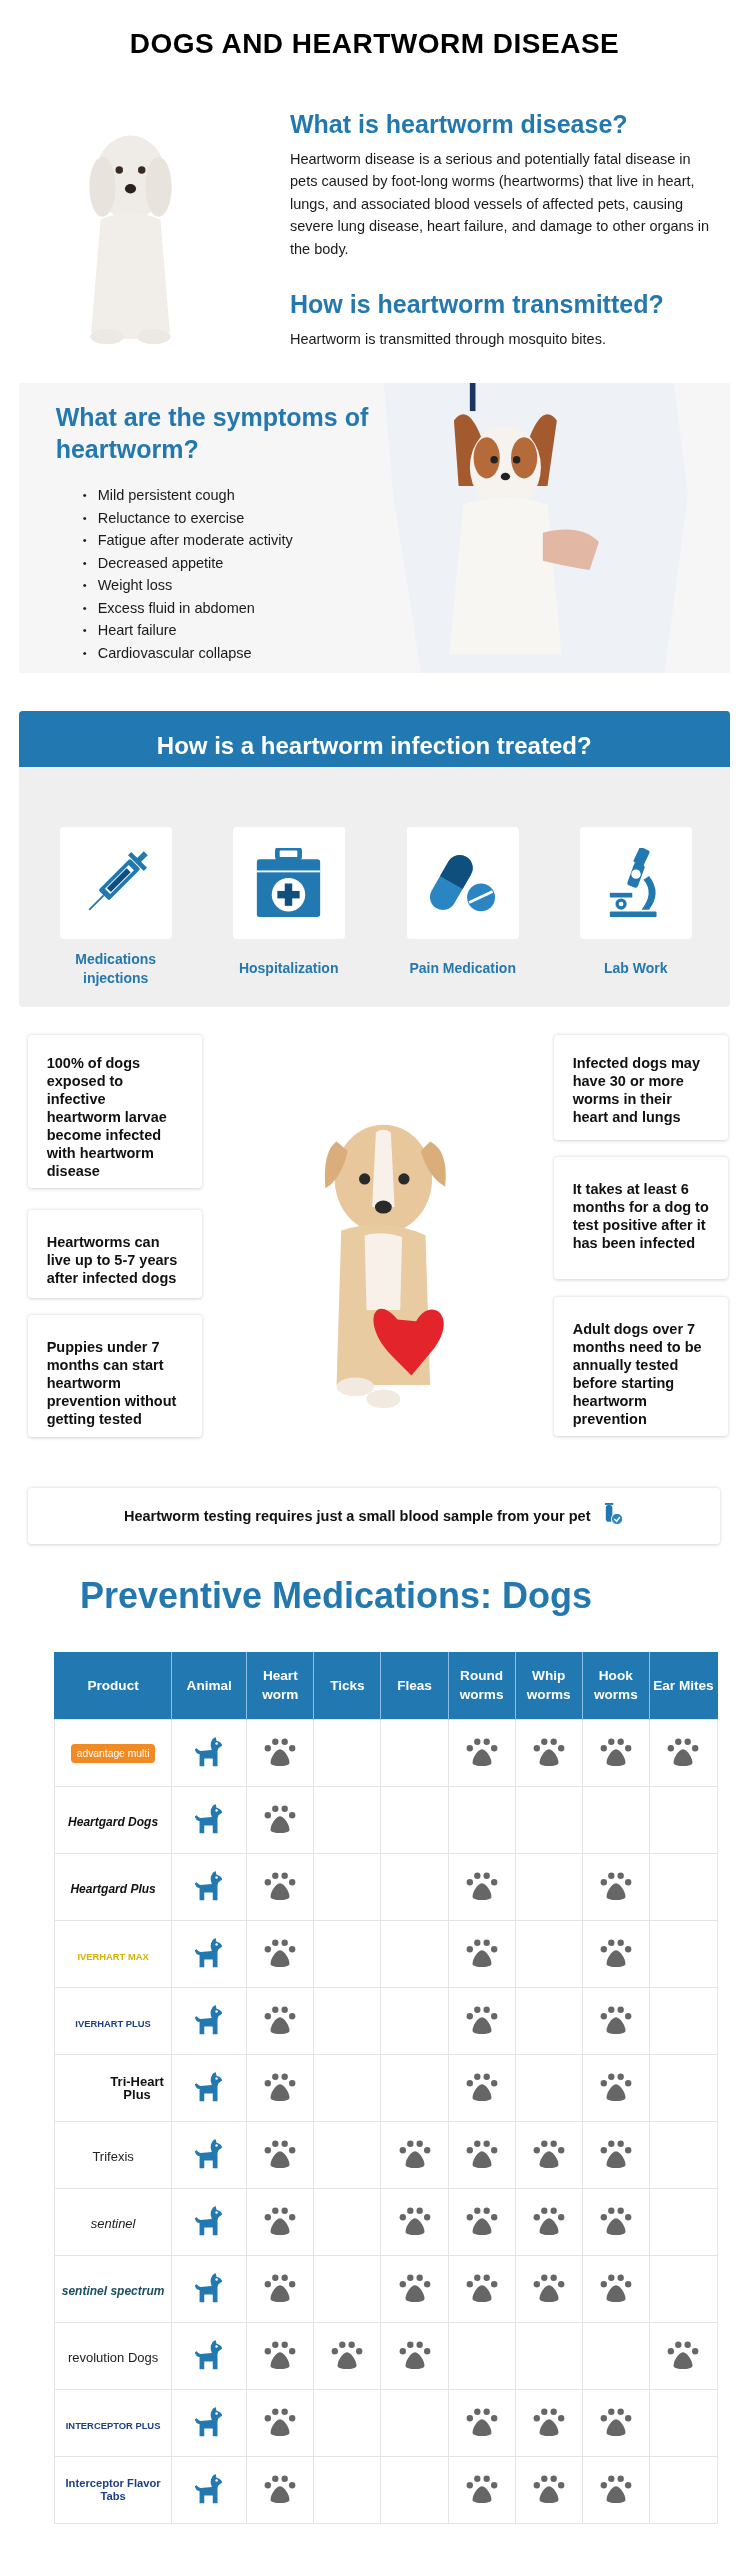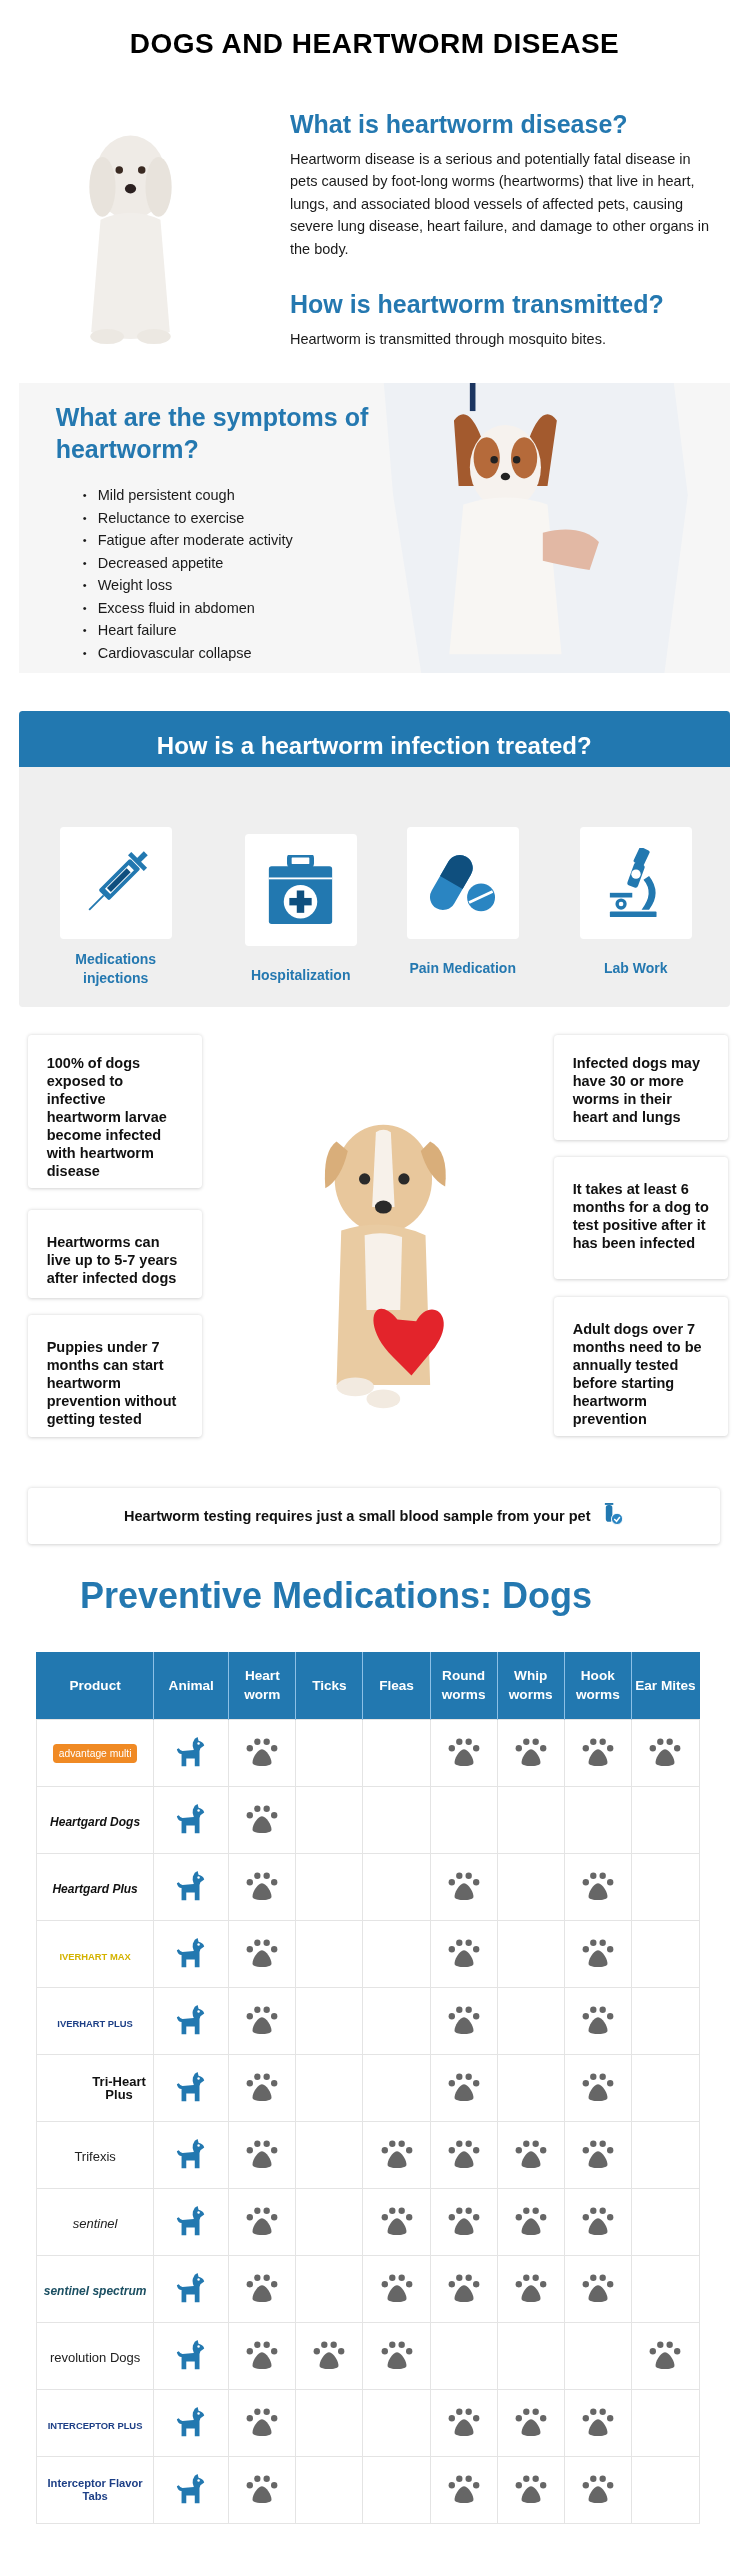--- a/index.html
+++ b/index.html
@@ -30,21 +30,21 @@
   .treat-card { width: 112px; height: 112px; background: #fff; border-radius: 3.7px; margin: 0 auto; display: flex; align-items: center; justify-content: center; }
   .treat-label { color: #2478b0; font-weight: bold; font-size: 14px; line-height: 18.7px; margin-top: 11.2px; height: 37px; display: flex; align-items: center; justify-content: center; }
 
   
   .fact { position: absolute; background: #fff; border-radius: 3.7px; box-shadow: 0 0.9px 3.7px rgba(0,0,0,0.18); padding: 18.7px 18.7px; font-weight: bold; font-size: 14.5px; line-height: 18px; color: #111; }
   .puppy { position: absolute; left: 271px; top: 1076px; width: 206px; height: 337px; }
   .fact-bottom { position: absolute; left: 28px; top: 1488px; width: 692px; height: 56px; background: #fff; border-radius: 3.7px; box-shadow: 0 0.9px 3.7px rgba(0,0,0,0.18); display: flex; align-items: center; justify-content: center; font-weight: bold; font-size: 14.5px; gap: 13px; }
 
   
   .prev-title { position: absolute; top: 1575px; left: 0; width: 672px; text-align: center; color: #2478b0; font-weight: bold; font-size: 36px; }
-  table.meds { position: absolute; left: 36px; top: 1652px; width: 664px; border-collapse: collapse; table-layout: fixed; border: 1.9px solid #2278b0; }
+  table.meds { position: absolute; left: 54px; top: 1652px; width: 664px; border-collapse: collapse; table-layout: fixed; border: 1.9px solid #2278b0; }
   table.meds th { background: #2278b0; color: #fff; font-weight: bold; font-size: 13.6px; line-height: 18.7px; height: 67px; border-left: 0.9px solid #8cc0e6; text-align: center; }
   table.meds th:first-child { border-left: none; }
   table.meds td { height: 67px; border: 1.9px solid #e4e4e4; text-align: center; vertical-align: middle; background: #fff; }
   .logo { font-size: 12px; line-height: 13px; display: inline-block; text-align: center; }
 </style>
 </head>
 <body>
 
 <div class="page-title">DOGS AND HEARTWORM DISEASE</div>
 
@@ -109,21 +109,21 @@
           <rect x="33" y="20" width="6" height="30" fill="#0f4f7e"></rect>
           <rect x="24" y="4" width="24" height="5"></rect>
           <rect x="33" y="-6" width="6" height="12"></rect>
           <rect x="35" y="58" width="2" height="22"></rect>
         </g>
       </svg>
     </div>
     <div class="treat-label">Medications injections</div>
   </div>
 
-  <div class="treat-item" style="left:224px;margin-top:7px;">
+  <div class="treat-item" style="left:212px;">
     <div class="treat-card">
       <svg width="67" height="71" viewBox="0 0 72 76">
         <rect x="24" y="0" width="24" height="12" rx="3" fill="none" stroke="#2278b0" stroke-width="5"></rect>
         <rect x="2" y="12" width="68" height="62" rx="3" fill="#2278b0"></rect>
         <rect x="2" y="24" width="68" height="2" fill="#ffffff"></rect>
         <circle cx="36" cy="50" r="18" fill="#ffffff"></circle>
         <rect x="32" y="38" width="8" height="24" fill="#0f4f7e"></rect>
         <rect x="24" y="46" width="24" height="8" fill="#0f4f7e"></rect>
       </svg>
     </div>

